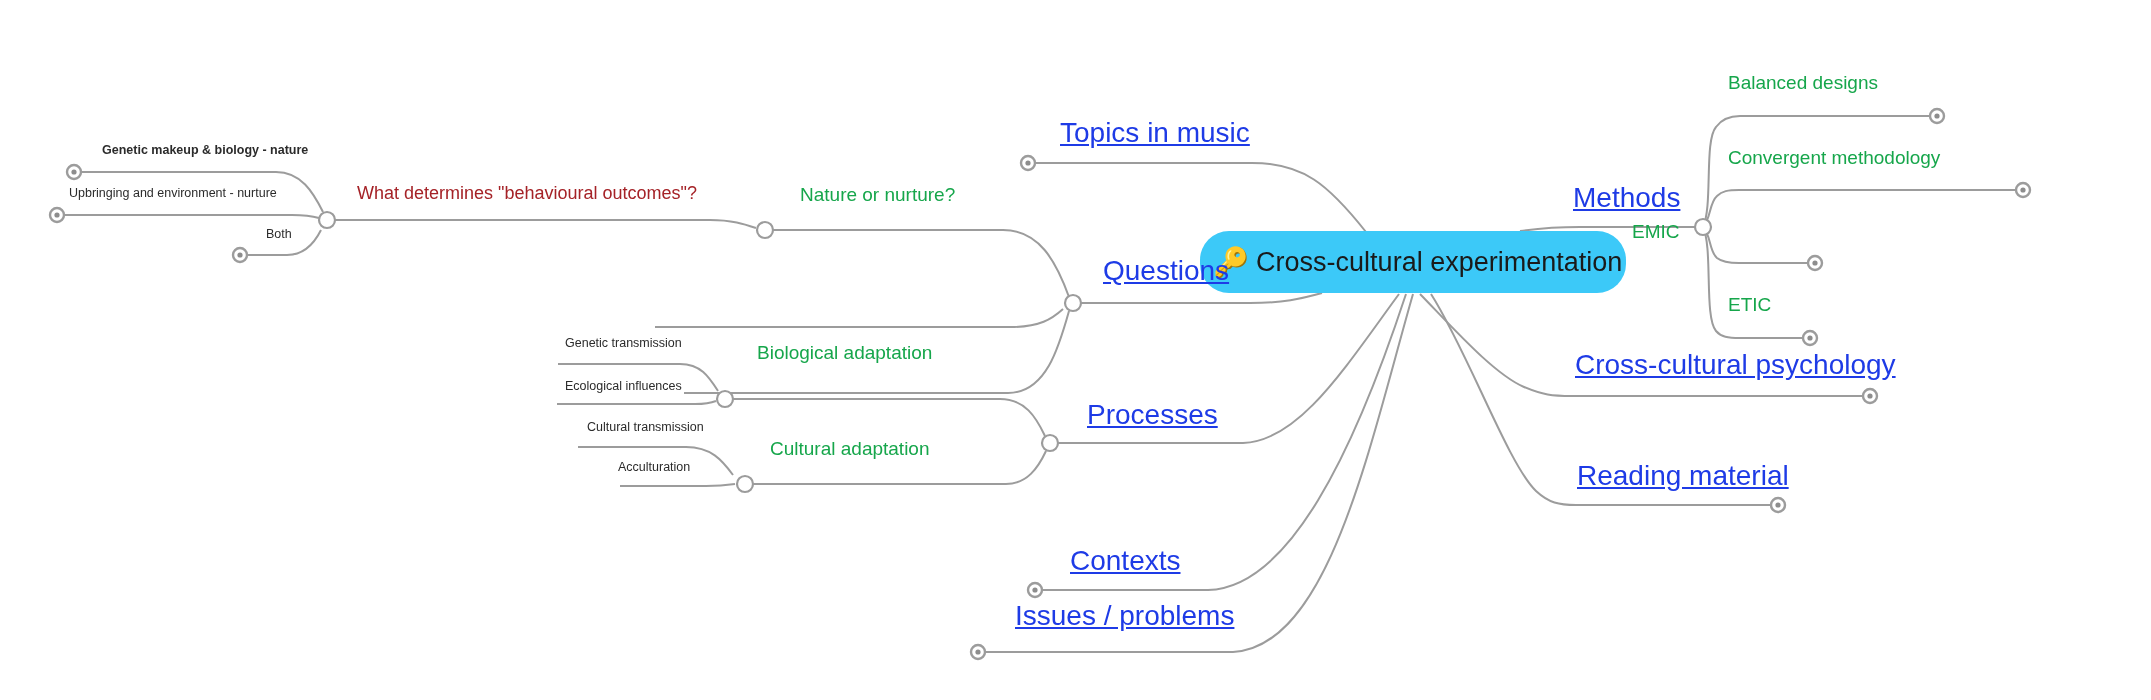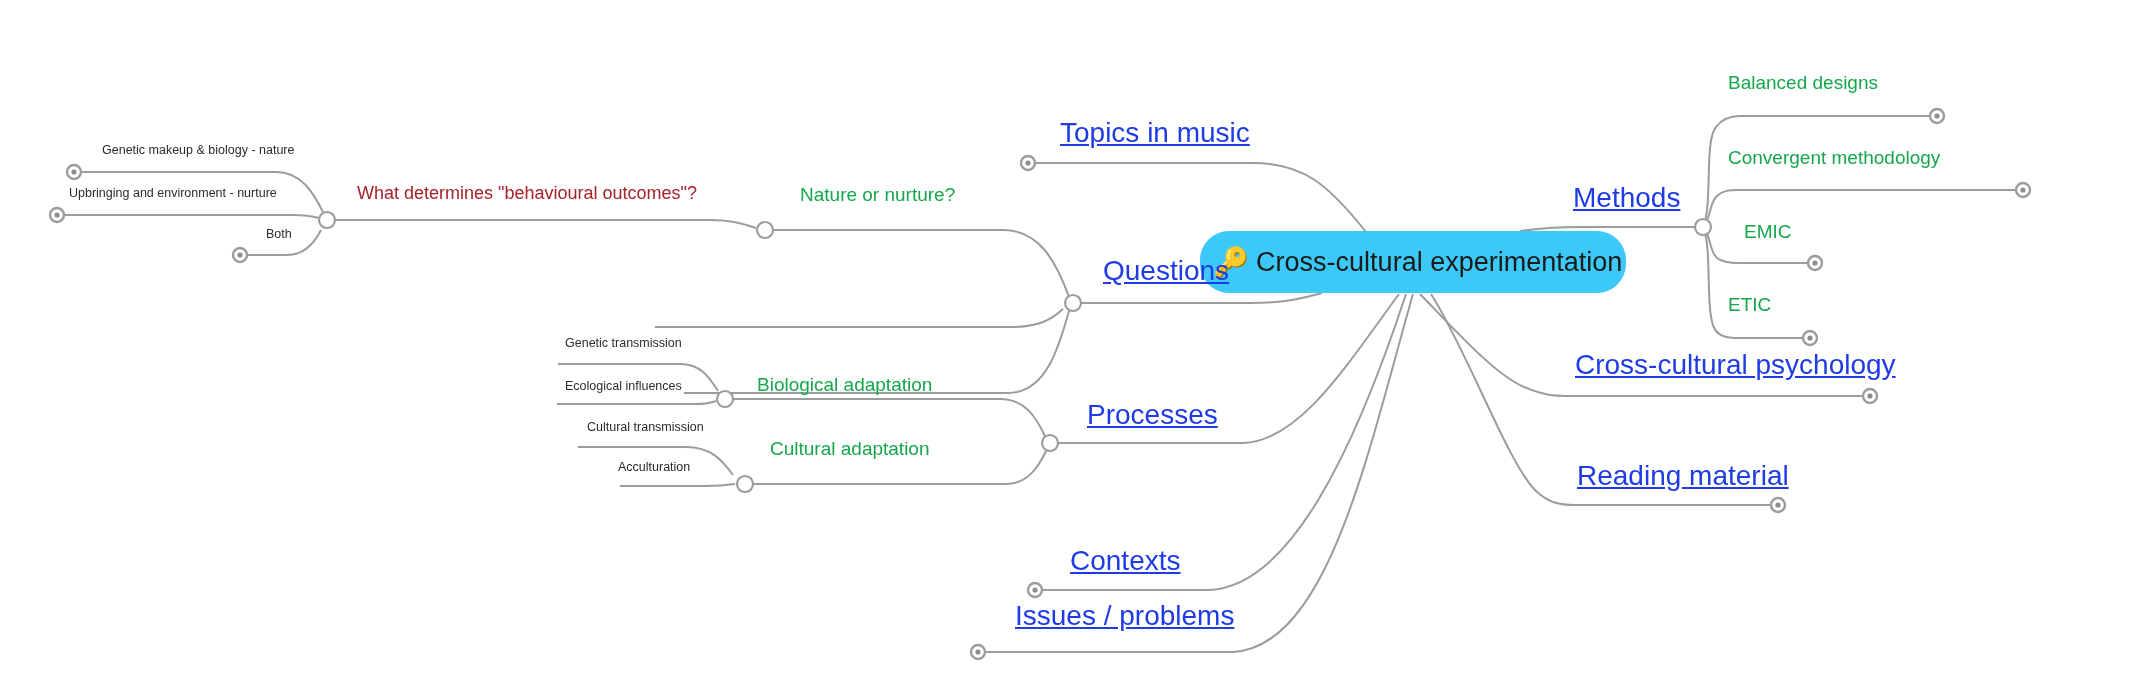--- a/index.html
+++ b/index.html
@@ -121,30 +121,30 @@
   <div class="lbl blue" style="left:1060px;top:119px;">Topics in music</div>
   <div class="lbl blue" style="left:1103px;top:257px;">Questions</div>
   <div class="lbl blue" style="left:1573px;top:184px;">Methods</div>
   <div class="lbl blue" style="left:1575px;top:351px;">Cross-cultural psychology</div>
   <div class="lbl blue" style="left:1577px;top:462px;">Reading material</div>
   <div class="lbl blue" style="left:1087px;top:401px;">Processes</div>
   <div class="lbl blue" style="left:1070px;top:547px;">Contexts</div>
   <div class="lbl blue" style="left:1015px;top:602px;">Issues / problems</div>
 
   <div class="lbl green" style="left:800px;top:185px;">Nature or nurture?</div>
-  <div class="lbl green" style="left:757px;top:375px;">Biological adaptation</div>
+  <div class="lbl green" style="left:757px;top:343px;">Biological adaptation</div>
   <div class="lbl green" style="left:770px;top:439px;">Cultural adaptation</div>
   <div class="lbl green" style="left:1728px;top:73px;">Balanced designs</div>
   <div class="lbl green" style="left:1728px;top:148px;">Convergent methodology</div>
-  <div class="lbl green" style="left:1744px;top:222px;">EMIC</div>
+  <div class="lbl green" style="left:1632px;top:222px;">EMIC</div>
   <div class="lbl green" style="left:1728px;top:295px;">ETIC</div>
 
   <div class="lbl red" style="left:357px;top:184px;">What determines "behavioural outcomes"?</div>
 
-  <div class="lbl black" style="left:102px;top:144px;">Genetic makeup &amp; biology - nature</div>
+  <div class="lbl black" style="left:102px;top:144px;font-weight:bold;">Genetic makeup &amp; biology - nature</div>
   <div class="lbl black" style="left:69px;top:187px;">Upbringing and environment - nurture</div>
   <div class="lbl black" style="left:266px;top:228px;">Both</div>
   <div class="lbl black" style="left:565px;top:337px;">Genetic transmission</div>
   <div class="lbl black" style="left:565px;top:380px;">Ecological influences</div>
   <div class="lbl black" style="left:587px;top:421px;">Cultural transmission</div>
   <div class="lbl black" style="left:618px;top:461px;">Acculturation</div>
 
   <div class="rootnode">
     <span class="key">🔑</span>
     <span class="title">Cross-cultural experimentation</span>

